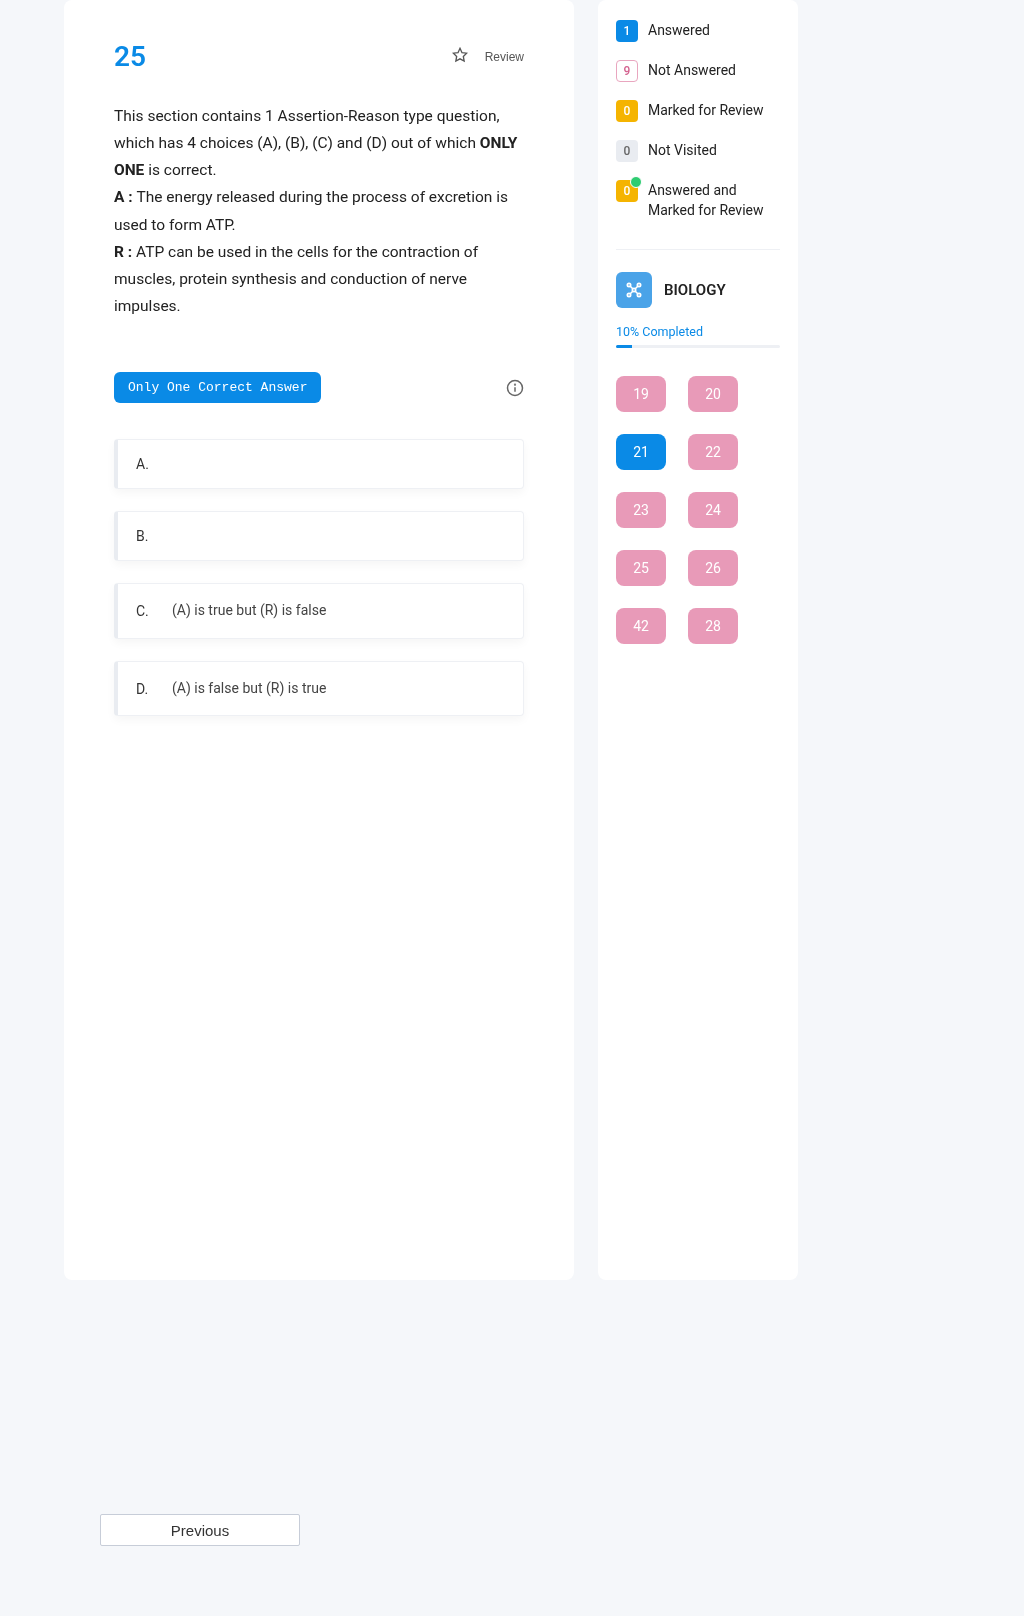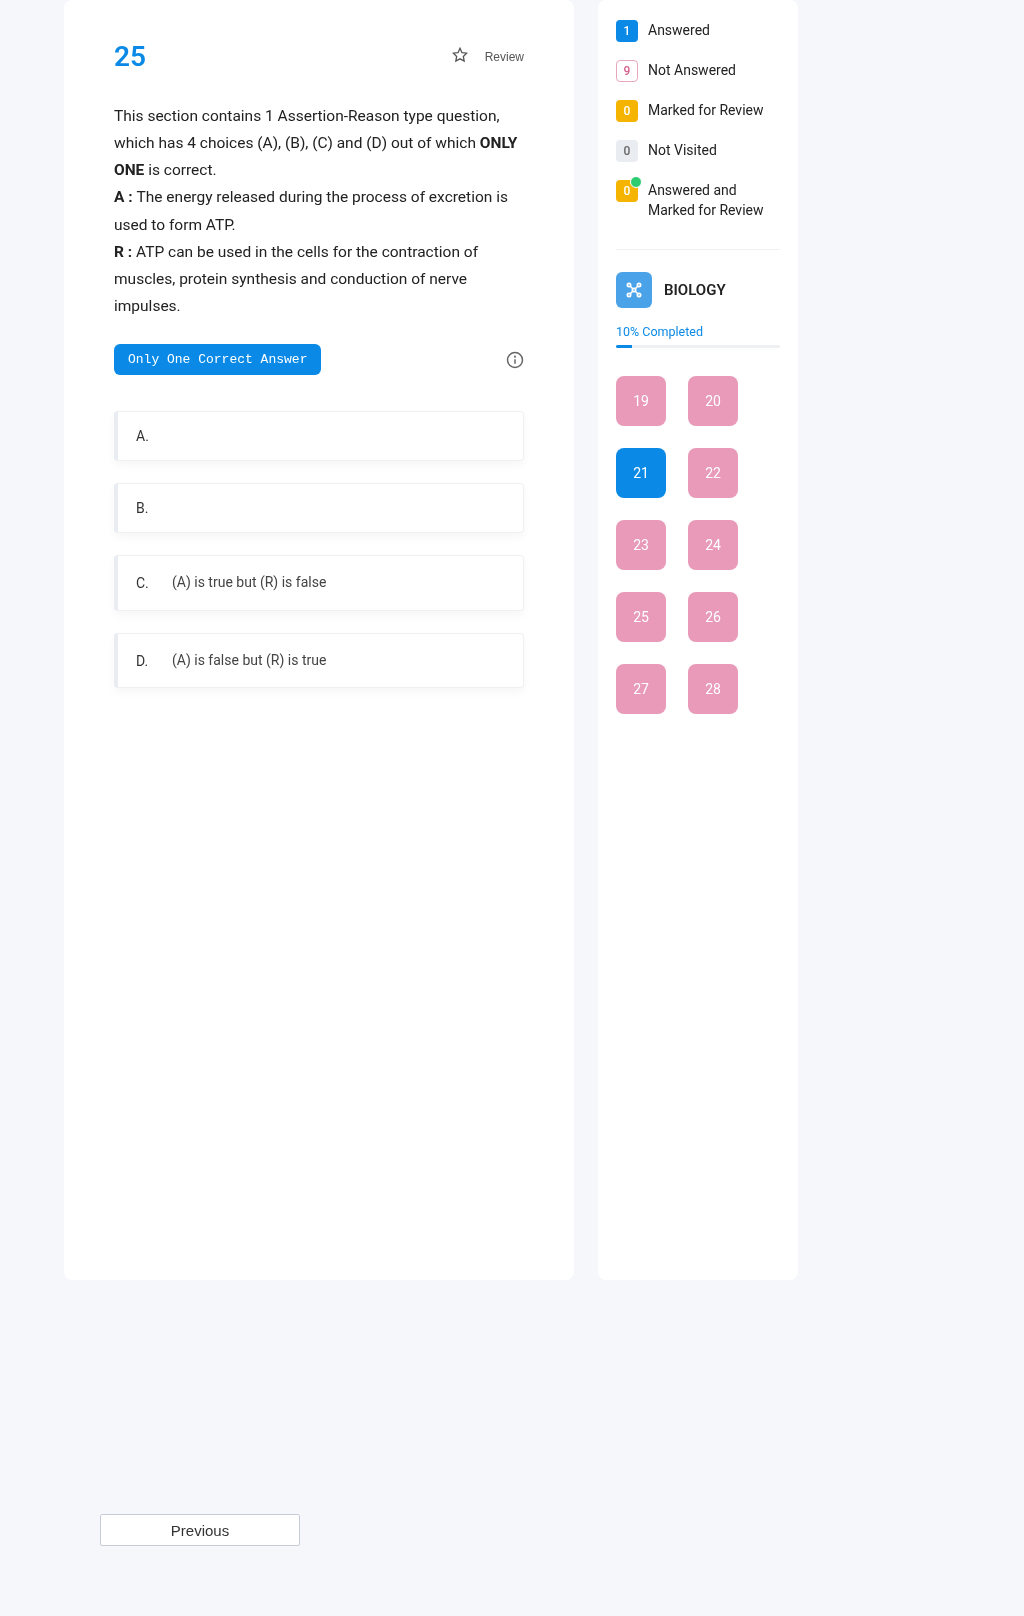--- a/index.html
+++ b/index.html
@@ -45,21 +45,21 @@
     font-size: 12px;
     cursor: pointer;
     border: none;
     background: none;
   }
   .review-btn svg { width: 16px; height: 16px; }
   .q-text {
     font-size: 15.5px;
     line-height: 1.75;
     color: #222;
-    margin-bottom: 24px;
+    margin-bottom: 52px;
   }
   .q-text .bold { font-weight: 700; }
   .tag-row {
     display: flex;
     justify-content: space-between;
     align-items: center;
     margin-bottom: 36px;
   }
   .answer-tag {
     background: #0a8ae6;
@@ -161,21 +161,21 @@
     width: 10%;
     background: #0a8ae6;
   }
 
   .qgrid {
     display: grid;
     grid-template-columns: repeat(2, 50px);
     gap: 22px 22px;
   }
   .qcell {
-    width: 50px; height: 50px;
+    width: 50px; height: 36px;
     border-radius: 8px;
     display: flex;
     align-items: center;
     justify-content: center;
     font-size: 14px;
     cursor: pointer;
     color: #fff;
   }
   .qcell-default { background: #e89ab8; }
   .qcell-current { background: #0a8ae6; }
@@ -299,21 +299,21 @@
 
     <div class="qgrid" id="qgrid">
         <div class="qcell qcell-default">19</div>
         <div class="qcell qcell-default">20</div>
         <div class="qcell qcell-current">21</div>
         <div class="qcell qcell-default">22</div>
         <div class="qcell qcell-default">23</div>
         <div class="qcell qcell-default">24</div>
         <div class="qcell qcell-default">25</div>
         <div class="qcell qcell-default">26</div>
-        <div class="qcell qcell-default">27</div>
+        <div class="qcell qcell-default">42</div>
         <div class="qcell qcell-default">28</div>
       </div>
   </div>
 </div>
 
 <div class="nav-bar">
   <button class="nav-btn">Previous</button>
 </div>
 
 </body></html>

